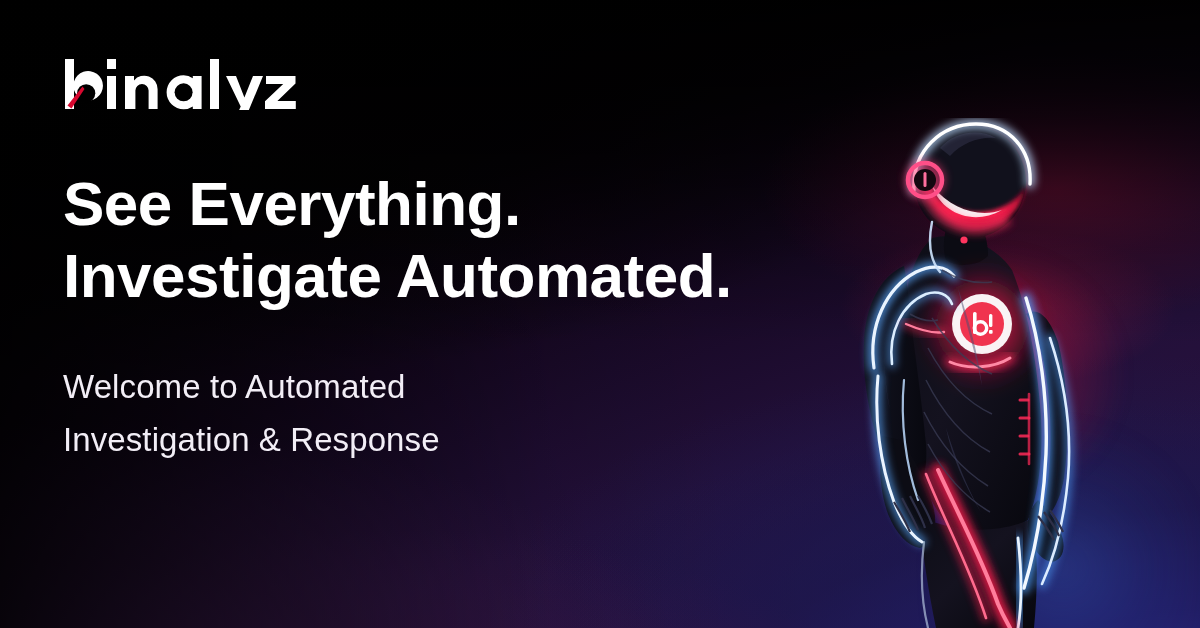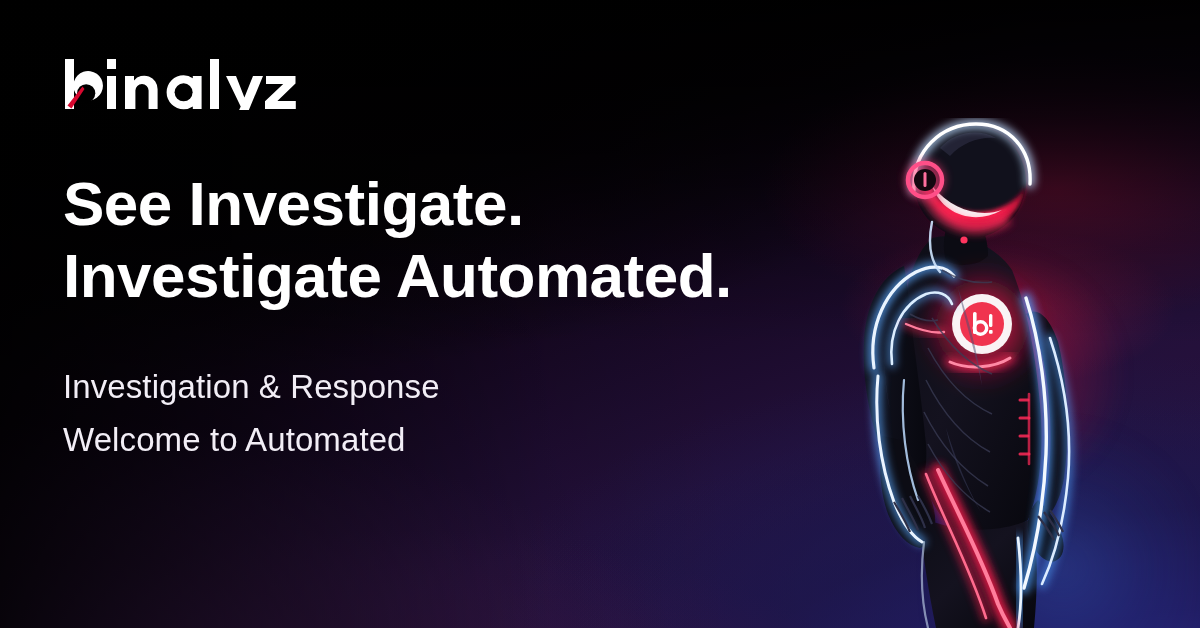--- a/index.html
+++ b/index.html
@@ -132,25 +132,25 @@
         <rect x="243" y="1" width="9" height="33"></rect>
       </g>
 
       <path d="M4.5 47.5 L19.5 28.5 L21.5 31.0 L8.5 50.5 Z" fill="#d8082f"></path>
 
       <rect x="243" y="41" width="10" height="10" fill="#d8082f"></rect>
     </svg>
   </div>
 
   <div class="copy">
-    <div class="headline">See Investigate.</div>
+    <div class="headline">See Everything.</div>
     <div class="headline">Investigate Automated.</div>
     <div class="subcopy">
+      <div class="subline">Welcome to Automated</div>
       <div class="subline">Investigation &amp; Response</div>
-      <div class="subline">Welcome to Automated</div>
     </div>
   </div>
 
   <div class="robot-wrap">
     <div class="robot-glow-red"></div>
     <div class="robot-glow-blue"></div>
 
     <svg class="robot-svg" viewBox="0 0 360 510" xmlns="http://www.w3.org/2000/svg">
       <defs>
         <linearGradient id="bodyGrad" x1="0" y1="0" x2="1" y2="1">

